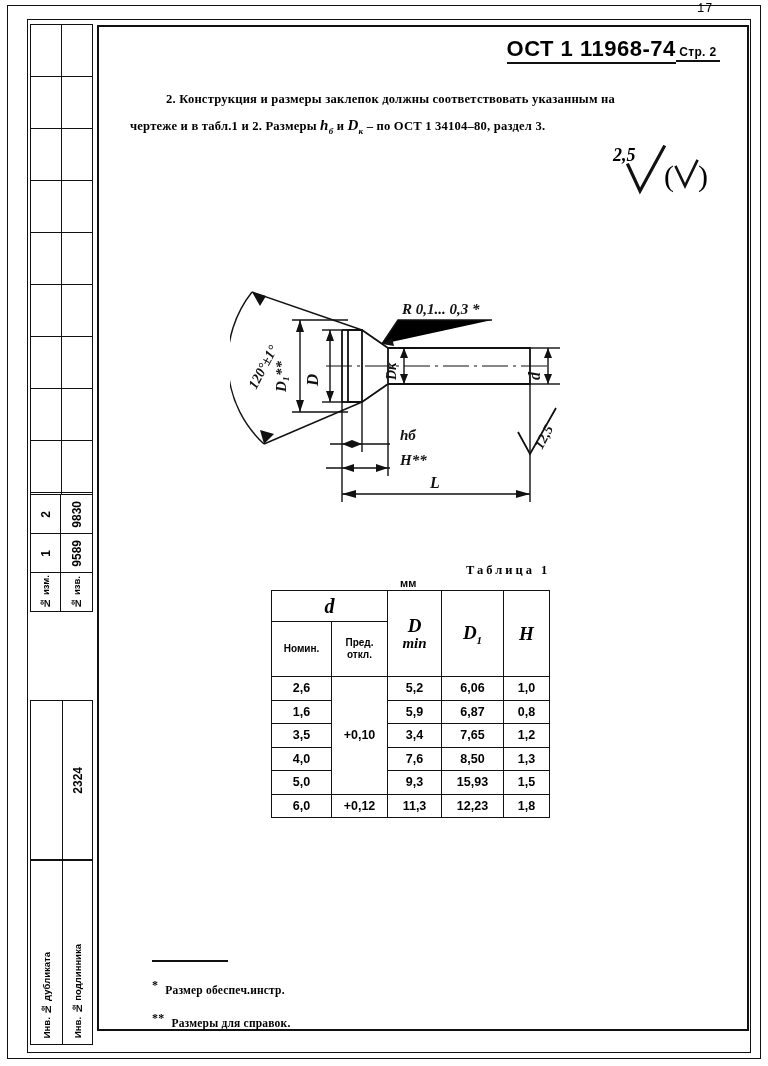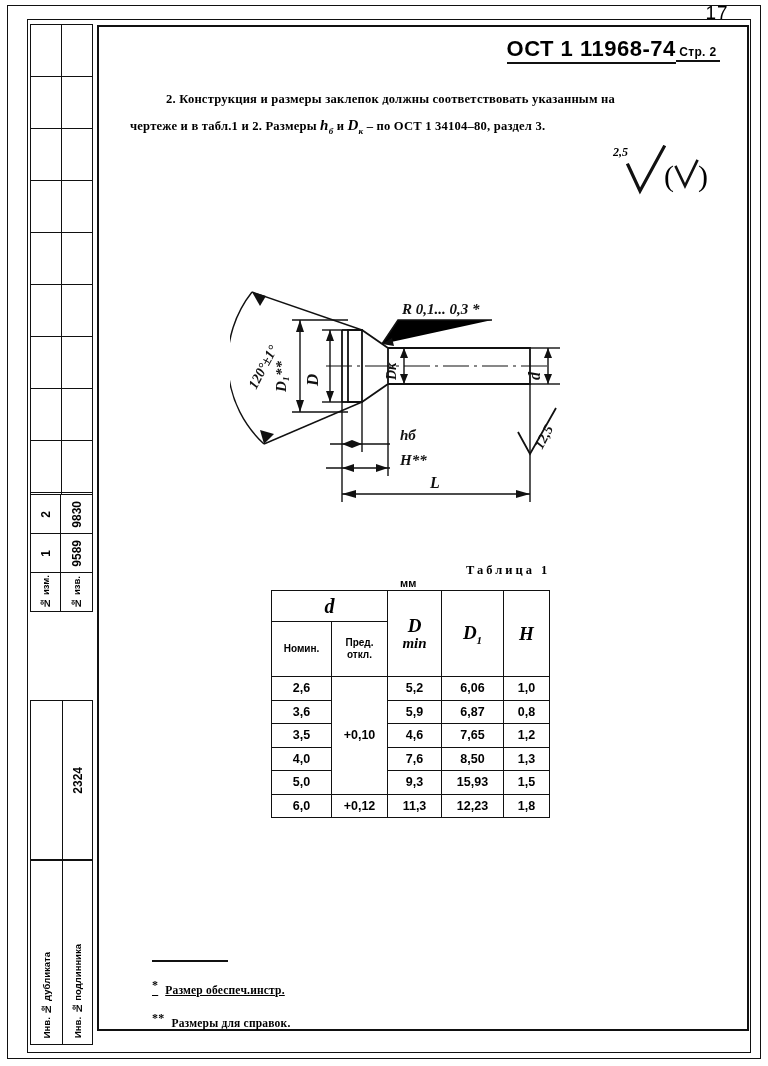--- a/index.html
+++ b/index.html
@@ -5,22 +5,22 @@
   html,body{margin:0;padding:0;background:#fff;}
   body{width:768px;height:1066px;position:relative;overflow:hidden;
        font-family:"Liberation Serif",serif;color:#000;}
   .page{position:absolute;inset:0;background:#fff;}
 
   
   .frame-outer{position:absolute;left:7px;top:5px;width:752px;height:1052px;border:1.5px solid #111;}
   .frame-inner{position:absolute;left:27px;top:19px;width:722px;height:1032px;border:1.5px solid #111;}
   .frame-content{position:absolute;left:97px;top:25px;width:648px;height:1002px;border:2.5px solid #111;}
 
-  .page-no{position:absolute;left:697px;top:2px;width:40px;text-align:center;
-           font-size:19px;font-family:Liberation Sans, sans-serif;letter-spacing:1px;}
+  .page-no{position:absolute;left:697px;top:2px;width:40px;text-align:left;
+           font-size:12px;font-family:Liberation Mono, monospace;letter-spacing:1px;}
 
   
   .grid-blank{position:absolute;left:30px;top:24px;width:63px;height:470px;}
   .grid-blank .col{position:absolute;top:0;height:100%;border-left:1.6px solid #111;}
   .gb-c1{left:0;} .gb-c2{left:31px;} .gb-c3{left:62px;}
   .grid-blank .row{position:absolute;left:0;width:63px;border-top:1.6px solid #111;}
 
   .stamp-rev{position:absolute;left:30px;top:494px;width:63px;height:118px;}
   .stamp-rev .cell{position:absolute;box-sizing:border-box;border:1.5px solid #111;
                    display:flex;align-items:center;justify-content:center;}
@@ -46,21 +46,21 @@
 
   .para{position:absolute;left:130px;top:86px;width:545px;
         font-family:"Liberation Serif",serif;font-size:12.6px;font-weight:bold;
         line-height:26px;letter-spacing:0.2px;}
   .para .ind{display:inline-block;width:36px;}
   .mathit{font-family:"Liberation Serif",serif;font-style:italic;font-size:15px;font-weight:bold;}
   .mathit sub{font-size:9px;}
 
   
   .rough{position:absolute;left:606px;top:145px;width:110px;height:60px;}
-  .rough .num{position:absolute;left:7px;top:0px;font-size:12px;font-style:italic;
+  .rough .num{position:absolute;left:7px;top:0px;font-size:18px;font-style:italic;
               font-weight:bold;font-family:"Liberation Serif",serif;}
   .rough .paren{position:absolute;left:62px;top:14px;font-size:30px;
                 font-family:"Liberation Serif",serif;}
 
   
   .drawing{position:absolute;left:230px;top:262px;width:350px;height:255px;}
   .drawing svg{display:block;}
   .lbl-i{font-family:"Liberation Serif",serif;font-style:italic;font-weight:bold;}
 
   
@@ -80,21 +80,21 @@
   .h-big sub{font-size:11px;}
   table.spec tbody td{height:22.5px;font-family:"Liberation Sans",sans-serif;font-size:12.5px;}
   .c-nom{width:60px;} .c-otk{width:56px;} .c-dmin{width:54px;}
   .c-d1{width:62px;} .c-h{width:46px;}
 
   
   .fn-rule{position:absolute;left:152px;top:960px;width:76px;border-top:2px solid #111;}
   .fn{position:absolute;left:152px;font-family:"Liberation Serif",serif;
       font-size:11.5px;font-weight:bold;letter-spacing:0.2px;}
   .fn .star{font-size:12px;vertical-align:super;margin-right:7px;}
-  .fn1{top:978px;text-decoration:underline;} .fn2{top:1011px;}
+  .fn1{top:978px;} .fn2{top:1011px;}
 </style>
 </head>
 <body>
 
 <div class="page">
 
   <div class="frame-outer"></div>
   <div class="frame-inner"></div>
   <div class="frame-content"></div>
 
@@ -328,28 +328,28 @@
     </thead>
     <tbody>
       <tr>
         <td>2,6</td>
         <td rowspan="5">+0,10</td>
         <td>5,2</td>
         <td>6,06</td>
         <td>1,0</td>
       </tr>
       <tr>
-        <td>3,6</td>
+        <td>1,6</td>
         <td>5,9</td>
         <td>6,87</td>
         <td>0,8</td>
       </tr>
       <tr>
         <td>3,5</td>
-        <td>4,6</td>
+        <td>3,4</td>
         <td>7,65</td>
         <td>1,2</td>
       </tr>
       <tr>
         <td>4,0</td>
         <td>7,6</td>
         <td>8,50</td>
         <td>1,3</td>
       </tr>
       <tr>

